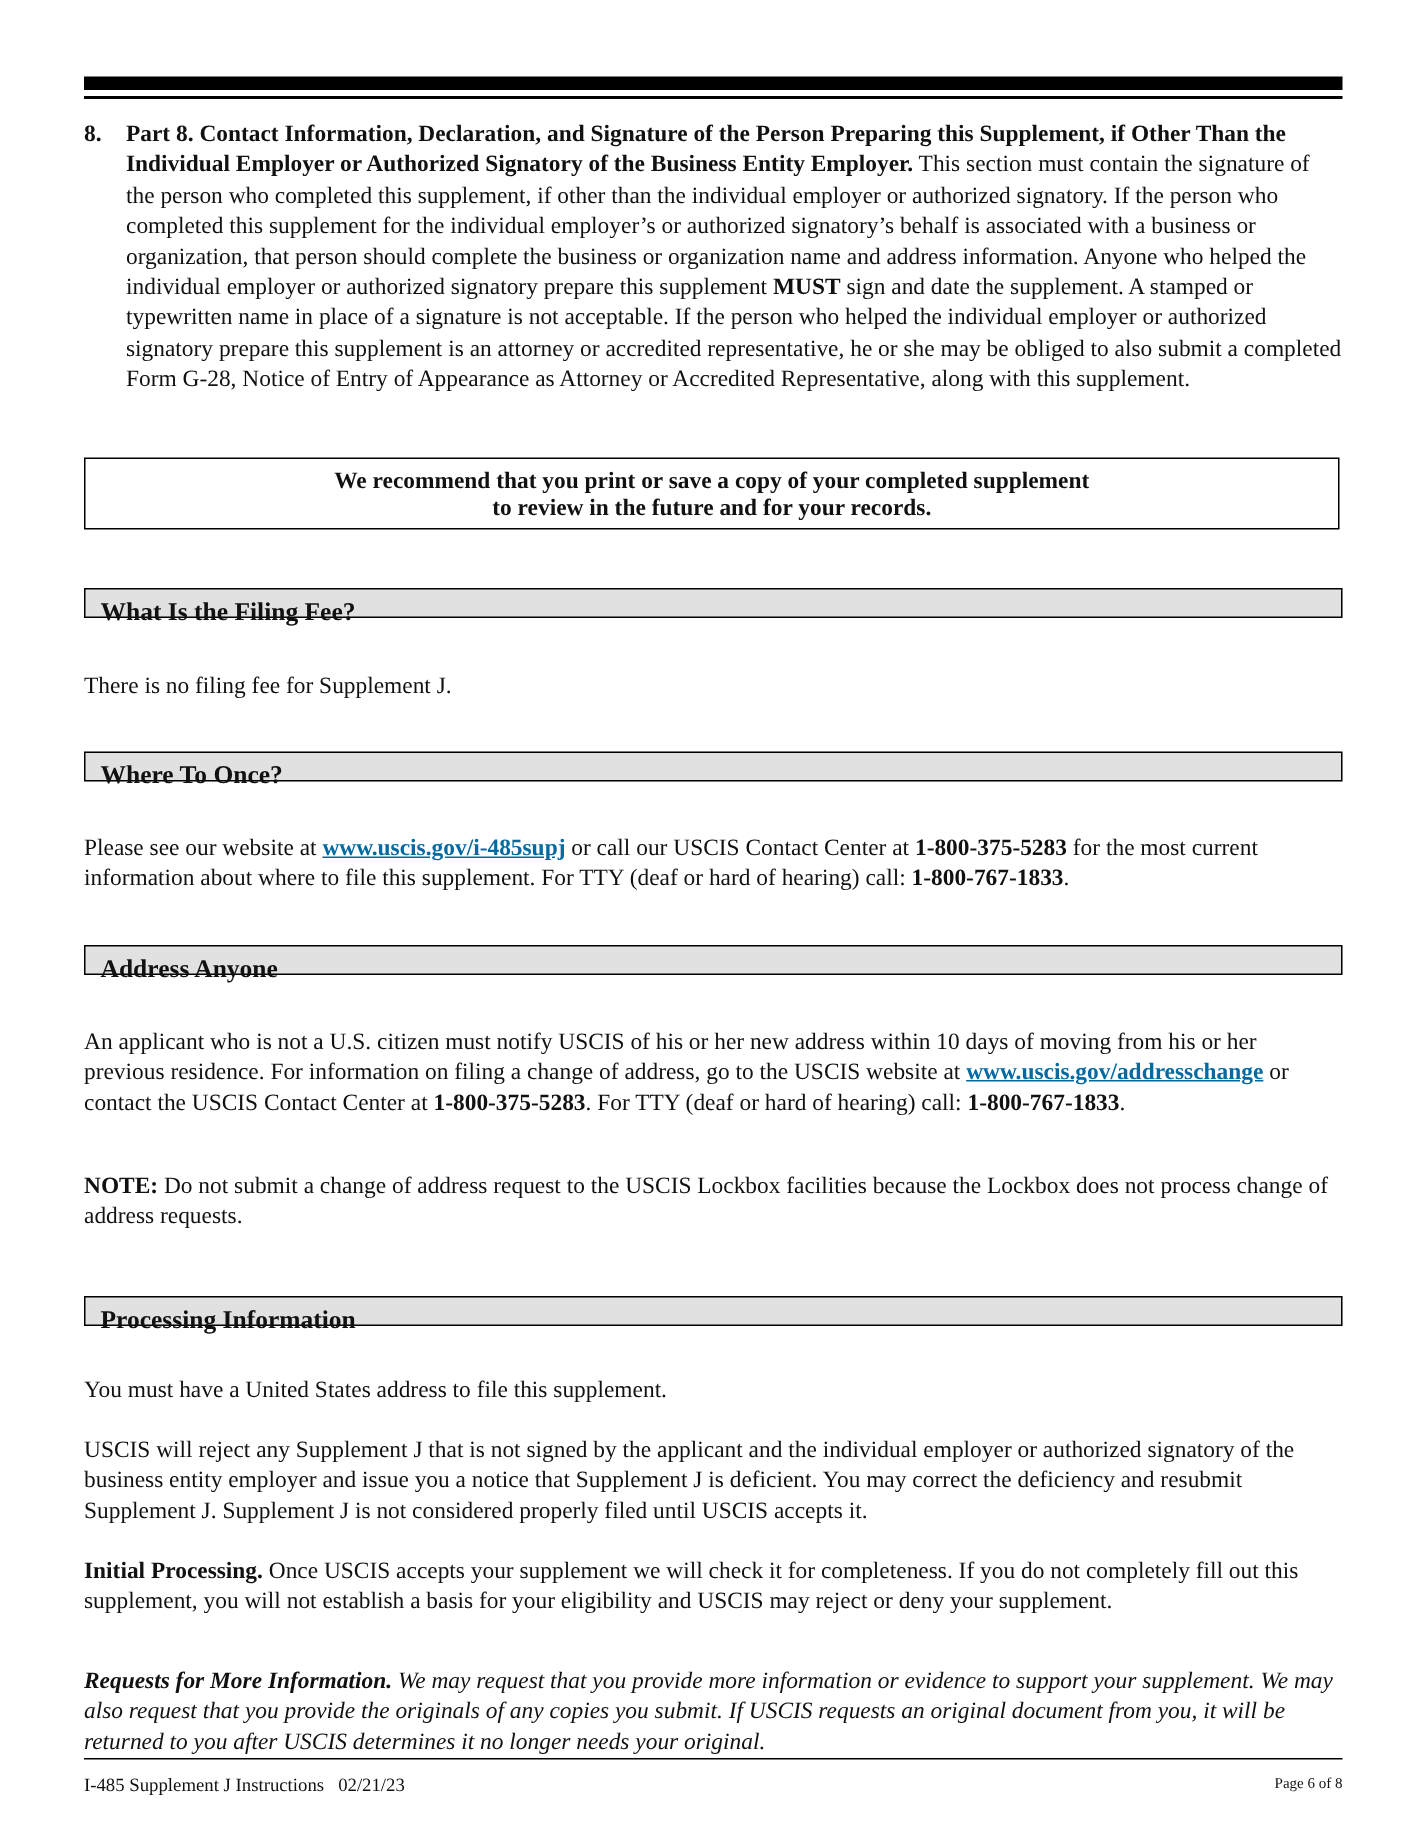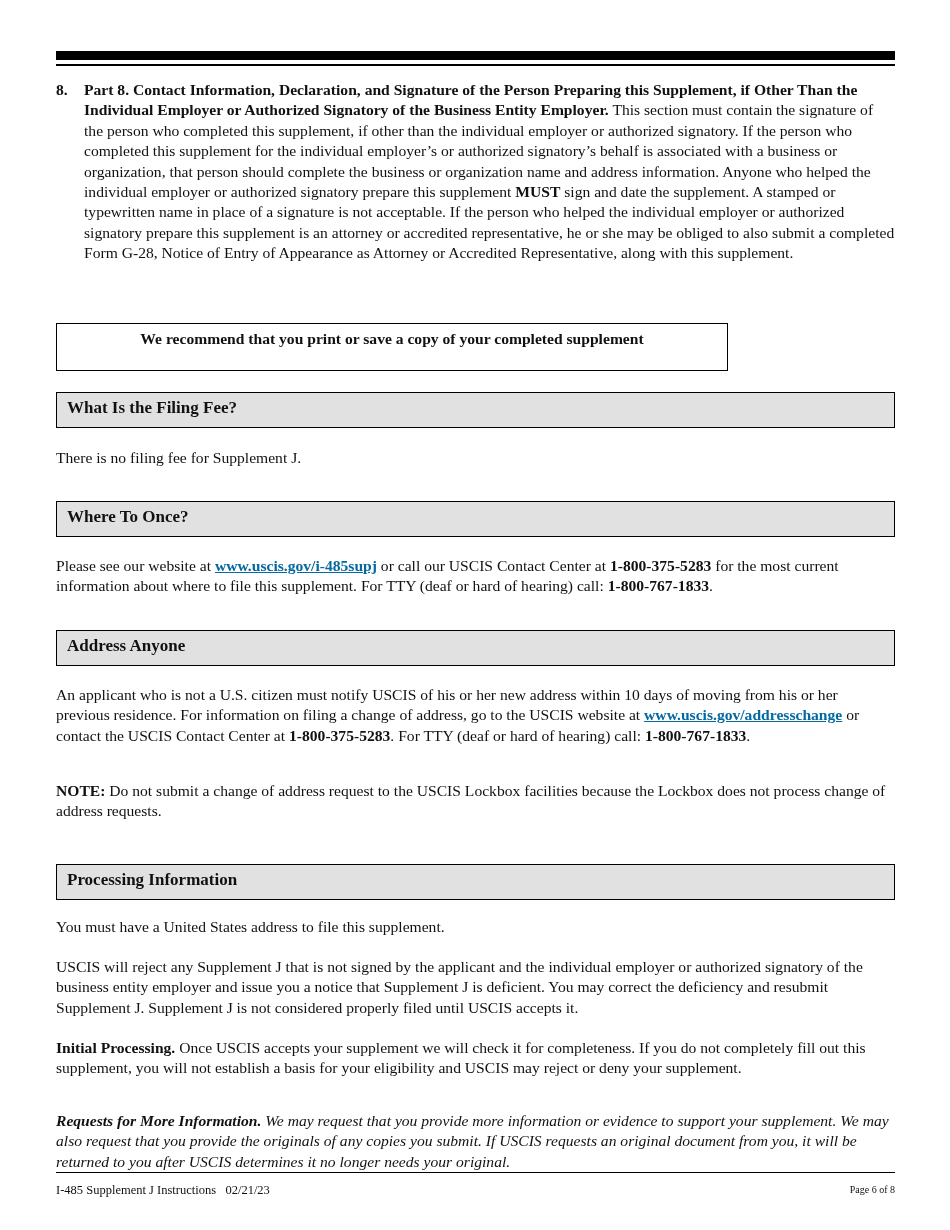--- a/index.html
+++ b/index.html
@@ -44,34 +44,34 @@
       left: 0; top: 0;
       font-weight: bold;
     }
     .item8 .body {
       margin-left: 28px;
       width: 812px;
     }
     b, .bold { font-weight: bold; }
     .recommend-box {
       position: absolute;
-      left: 0; top: 323px;
-      width: 672px; height: 48px;
+      left: 0; top: 305px;
+      width: 837px; height: 48px;
       border: 1px solid #000;
       text-align: center;
       font-weight: bold;
       box-sizing: border-box;
       padding-top: 6px;
       line-height: 18px;
     }
     .section-head {
       position: absolute;
       left: 0;
       width: 839px;
-      height: 36px;
+      height: 20px;
       box-sizing: border-box;
       background: #e1e1e1;
       border: 1px solid #000;
       font-weight: bold;
       font-size: 17px;
       padding-left: 10px;
       line-height: 30px;
     }
     .para {
       position: absolute;
@@ -110,20 +110,21 @@
   <div class="top-bar-thick"></div>
   <div class="top-bar-thin"></div>
 
   <div class="item8">
     <span class="num">8.</span>
     <div class="body"><span class="bold">Part 8.  Contact Information, Declaration, and Signature of the Person Preparing this Supplement, if Other Than the Individual Employer or Authorized Signatory of the Business Entity Employer.</span><span>  This section must contain the signature of the person who completed this supplement, if other than the individual employer or authorized signatory.  If the person who completed this supplement for the individual employer’s or authorized signatory’s behalf is associated with a business or organization, that person should complete the business or organization name and address information.  Anyone who helped the individual employer or authorized signatory prepare this supplement </span><span class="bold">MUST</span><span> sign and date the supplement.  A stamped or typewritten name in place of a signature is not acceptable.  If the person who helped the individual employer or authorized signatory prepare this supplement is an attorney or accredited representative, he or she may be obliged to also submit a completed Form G-28, Notice of Entry of Appearance as Attorney or Accredited Representative, along with this supplement.</span></div>
   </div>
 
   <div class="recommend-box">
     <div>We recommend that you print or save a copy of your completed supplement</div>
+    <div>to review in the future and for your records.</div>
   </div>
 
   <div class="section-head" style="top:392px;">What Is the Filing Fee?</div>
   <p class="para" style="top:448px;">There is no filing fee for Supplement J.</p>
 
   <div class="section-head" style="top:501px;">Where To Once?</div>
   <p class="para" style="top:556px;"><span>Please see our website at </span><a class="link" href="#">www.uscis.gov/i-485supj</a><span> or call our USCIS Contact Center at </span><b>1-800-375-5283</b><span> for the most current information about where to file this supplement.  For TTY (deaf or hard of hearing) call:  </span><b>1-800-767-1833</b><span>.</span></p>
 
   <div class="section-head" style="top:630px;">Address Anyone</div>
   <p class="para" style="top:685px;"><span>An applicant who is not a U.S. citizen must notify USCIS of his or her new address within 10 days of moving from his or her previous residence.  For information on filing a change of address, go to the USCIS website at </span><a class="link" href="#">www.uscis.gov/addresschange</a><span> or contact the USCIS Contact Center at </span><b>1-800-375-5283</b><span>.  For TTY (deaf or hard of hearing) call:  </span><b>1-800-767-1833</b><span>.</span></p>

